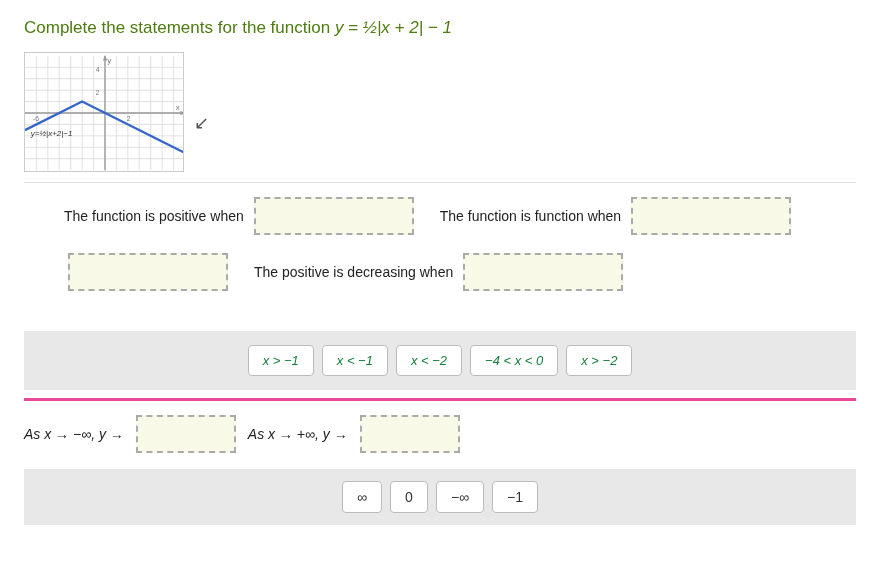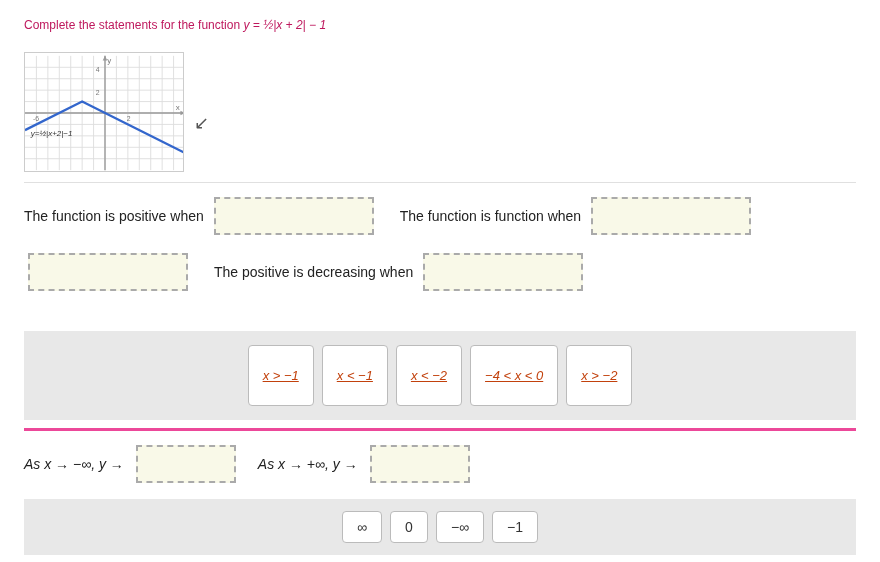--- a/index.html
+++ b/index.html
@@ -11,23 +11,23 @@
       min-height: 562px;
       color: #222;
     }
     .page {
       background: #fff;
       width: 880px;
       min-height: 562px;
       padding: 18px 24px 18px 24px;
     }
     .title {
-      font-size: 12px;
-      margin-bottom: 20px;
-      color: #be185d;
+      font-size: 17px;
+      margin-bottom: 14px;
+      color: #4d7c0f;
     }
     .title .math {
       font-style: italic;
     }
     .content-area {
       display: flex;
       flex-direction: column;
       gap: 0;
     }
     
@@ -49,20 +49,21 @@
       background: #fff;
       padding: 14px 0 14px 0;
       border-top: 1px solid #e0e0e0;
     }
     .statement-row {
       display: flex;
       align-items: center;
       margin-bottom: 18px;
       gap: 6px;
       flex-wrap: wrap;
+      margin-left: 40px;
     }
     .statement-label {
       font-size: 14px;
       white-space: nowrap;
     }
     .answer-box {
       display: inline-block;
       border: 2px dashed #aaa;
       background: #f9f9e8;
       min-width: 160px;
@@ -77,27 +78,26 @@
       justify-content: center;
       align-items: center;
       gap: 8px;
       flex-wrap: wrap;
       margin: 8px 0;
     }
     .option-btn {
       background: #fff;
       border: 1px solid #bbb;
       border-radius: 4px;
-      padding: 22px 14px;
+      padding: 7px 14px;
       font-size: 13px;
       cursor: pointer;
       font-style: italic;
-      color: #c2410c;
+      color: #15803d;
       white-space: nowrap;
-      text-decoration: underline;
     }
     
     .asx-section {
       background: #fff;
       padding: 14px 0 10px 0;
       display: flex;
       align-items: center;
       gap: 8px;
       flex-wrap: wrap;
       border-top: 3px solid #ec4899;
@@ -220,21 +220,21 @@
       <button class="option-btn"><span>x &gt; −1</span></button>
       <button class="option-btn"><span>x &lt; −1</span></button>
       <button class="option-btn"><span>x &lt; −2</span></button>
       <button class="option-btn"><span>−4 &lt; x &lt; 0</span></button>
       <button class="option-btn"><span>x &gt; −2</span></button>
     </div>
 
     <div class="asx-section">
       <span class="asx-label">As x → −∞, y →</span>
       <div class="answer-box" style="min-width:100px;"></div>
-      <span class="asx-label" style="margin-left:10px;">As x → +∞, y →</span>
+      <span class="asx-label" style="">As x → +∞, y →</span>
       <div class="answer-box" style="min-width:100px;"></div>
     </div>
 
     <div class="options-section2">
       <button class="option-btn2"><span>∞</span></button>
       <button class="option-btn2"><span>0</span></button>
       <button class="option-btn2"><span>−∞</span></button>
       <button class="option-btn2"><span>−1</span></button>
     </div>
   </div>

